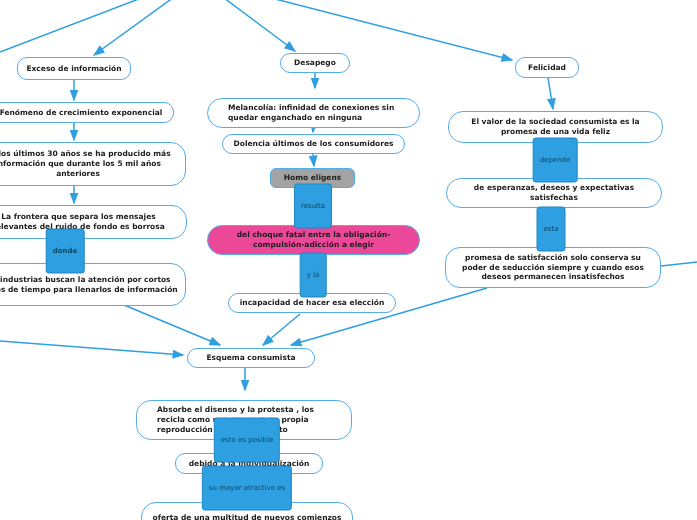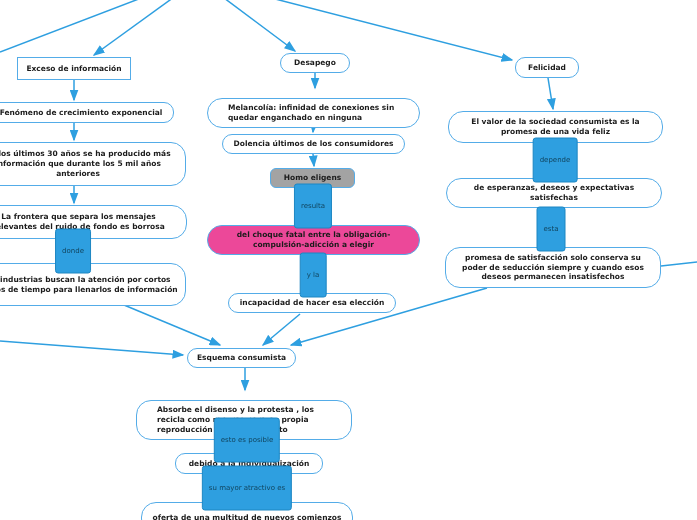--- a/index.html
+++ b/index.html
@@ -75,21 +75,21 @@
       <line x1="554" y1="208" x2="554" y2="245" stroke="#2e9fe0" stroke-width="1.5" marker-end="url(#arrowhead)"></line>
       <line x1="661" y1="266" x2="698" y2="262" stroke="#2e9fe0" stroke-width="1.5"></line>
       <line x1="487" y1="288" x2="291" y2="345" stroke="#2e9fe0" stroke-width="1.5" marker-end="url(#arrowhead)"></line>
       <line x1="124" y1="305" x2="220" y2="345" stroke="#2e9fe0" stroke-width="1.5" marker-end="url(#arrowhead)"></line>
       <line x1="0" y1="341" x2="183" y2="355" stroke="#2e9fe0" stroke-width="1.5" marker-end="url(#arrowhead)"></line>
       <line x1="300" y1="314" x2="263" y2="345" stroke="#2e9fe0" stroke-width="1.5" marker-end="url(#arrowhead)"></line>
       <line x1="245" y1="368" x2="245" y2="390" stroke="#2e9fe0" stroke-width="1.5" marker-end="url(#arrowhead)"></line>
       <line x1="245" y1="432" x2="245" y2="451" stroke="#2e9fe0" stroke-width="1.5" marker-end="url(#arrowhead)"></line>
       <line x1="245" y1="474" x2="245" y2="500" stroke="#2e9fe0" stroke-width="1.5" marker-end="url(#arrowhead)"></line>
     </svg>
-<div class="node" style="left: 17px; top: 57px; width: 114px; height: 23px; border: 1.5px solid rgb(84, 172, 232); background: rgb(255, 255, 255); color: rgb(27, 27, 27); border-radius: 0;">
+<div class="node" style="left: 17px; top: 57px; width: 114px; height: 23px; border: 1.5px solid rgb(84, 172, 232); background: rgb(255, 255, 255); color: rgb(27, 27, 27); border-radius: 10px;">
       <span>Exceso de información</span>
     </div>
     <div class="node" style="left: -12px; top: 102px; width: 186px; height: 21px; border: 1.5px solid rgb(84, 172, 232); background: rgb(255, 255, 255); color: rgb(27, 27, 27); border-radius: 10px;">
       <span>Fenómeno de crecimiento exponencial</span>
     </div>
     <div class="node" style="left: -30px; top: 142px; width: 216px; height: 44px; border: 1.5px solid rgb(84, 172, 232); background: rgb(255, 255, 255); color: rgb(27, 27, 27); border-radius: 15px;">
       <span>En los últimos 30 años se ha producido más información que durante los 5 mil años anteriores</span>
     </div>
     <div class="node" style="left: -30px; top: 205px; width: 217px; height: 34px; border: 1.5px solid rgb(84, 172, 232); background: rgb(255, 255, 255); color: rgb(27, 27, 27); border-radius: 15px;">
       <span>La  frontera que separa los mensajes relevantes del ruido de fondo es borrosa</span>
@@ -120,32 +120,32 @@
     </div>
     <div class="node" style="left: 448px; top: 111px; width: 215px; height: 32px; border: 1.5px solid rgb(84, 172, 232); background: rgb(255, 255, 255); color: rgb(27, 27, 27); border-radius: 15px;">
       <span>El valor de la sociedad consumista es la promesa de una vida feliz</span>
     </div>
     <div class="node" style="left: 446px; top: 178px; width: 216px; height: 30px; border: 1.5px solid rgb(84, 172, 232); background: rgb(255, 255, 255); color: rgb(27, 27, 27); border-radius: 15px;">
       <span>de esperanzas, deseos y expectativas satisfechas</span>
     </div>
     <div class="node" style="left: 445px; top: 247px; width: 216px; height: 41px; border: 1.5px solid rgb(84, 172, 232); background: rgb(255, 255, 255); color: rgb(27, 27, 27); border-radius: 15px;">
       <span>promesa de satisfacción solo conserva su poder de seducción siempre y cuando esos deseos permanecen insatisfechos</span>
     </div>
-    <div class="node" style="left: 187px; top: 348px; width: 109px; height: 20px; border: 1.5px solid rgb(84, 172, 232); background: rgb(255, 255, 255); color: rgb(27, 27, 27); border-radius: 10px;">
+    <div class="node" style="left: 187px; top: 348px; width: 128px; height: 20px; border: 1.5px solid rgb(84, 172, 232); background: rgb(255, 255, 255); color: rgb(27, 27, 27); border-radius: 10px;">
       <span>Esquema consumista</span>
     </div>
     <div class="node" style="left: 175px; top: 453px; width: 148px; height: 21px; border: 1.5px solid rgb(84, 172, 232); background: rgb(255, 255, 255); color: rgb(27, 27, 27); border-radius: 10px;">
       <span>debido a la individualización</span>
     </div>
     <div class="node left" style="left: 136px; top: 392px; width: 216px; height: 40px; border: 1.5px solid rgb(84, 172, 232); background: rgb(255, 255, 255); color: rgb(27, 27, 27); border-radius: 15px; padding-left: 20px;">
       <span>Absorbe el disenso y la protesta , los recicla como recurso para su propia reproducción y fortalecimiento</span>
     </div>
     <div class="node" style="left: 141px; top: 502px; width: 212px; height: 32px; border: 1.5px solid rgb(84, 172, 232); background: rgb(255, 255, 255); color: rgb(27, 27, 27); border-radius: 15px;">
       <span>oferta de una multitud de nuevos comienzos</span>
     </div>
-    <div class="link-label" style="left: 73px; top: 251px; background: rgb(46, 159, 224); border: 1px solid rgb(29, 134, 194); color: rgb(17, 69, 95);">donde</div>
+    <div class="link-label" style="left: 65px; top: 251px; background: rgb(46, 159, 224); border: 1px solid rgb(29, 134, 194); color: rgb(17, 69, 95); font-weight: bold;">donde</div>
     <div class="link-label" style="left: 313px; top: 206px; background: rgb(46, 159, 224); border: 1px solid rgb(29, 134, 194); color: rgb(17, 69, 95);">resulta</div>
     <div class="link-label" style="left: 313px; top: 275px; background: rgb(46, 159, 224); border: 1px solid rgb(29, 134, 194); color: rgb(17, 69, 95);">y la</div>
     <div class="link-label" style="left: 555px; top: 160px; background: rgb(46, 159, 224); border: 1px solid rgb(29, 134, 194); color: rgb(17, 69, 95);">depende</div>
     <div class="link-label" style="left: 551px; top: 229px; background: rgb(46, 159, 224); border: 1px solid rgb(29, 134, 194); color: rgb(17, 69, 95);">esta</div>
     <div class="link-label" style="left: 247px; top: 440px; background: rgb(46, 159, 224); border: 1px solid rgb(29, 134, 194); color: rgb(17, 69, 95);">esto es posible</div>
     <div class="link-label" style="left: 247px; top: 488px; background: rgb(46, 159, 224); border: 1px solid rgb(29, 134, 194); color: rgb(17, 69, 95);">su mayor atractivo es</div>
   </div>
 
 </body></html>

